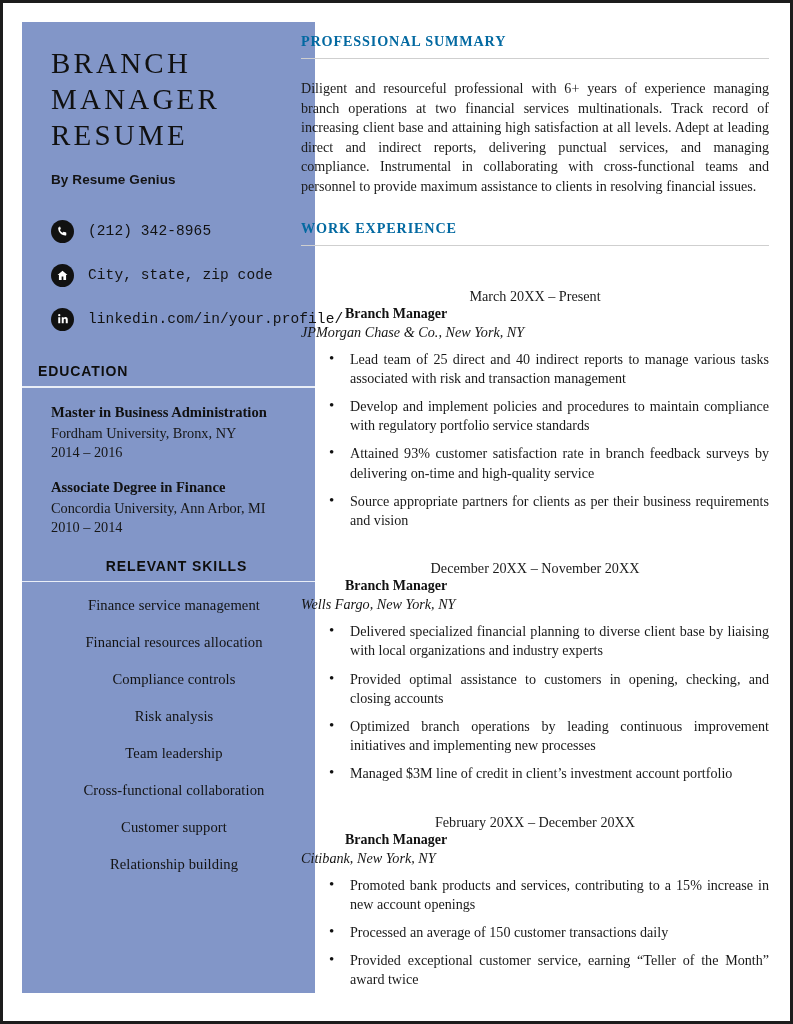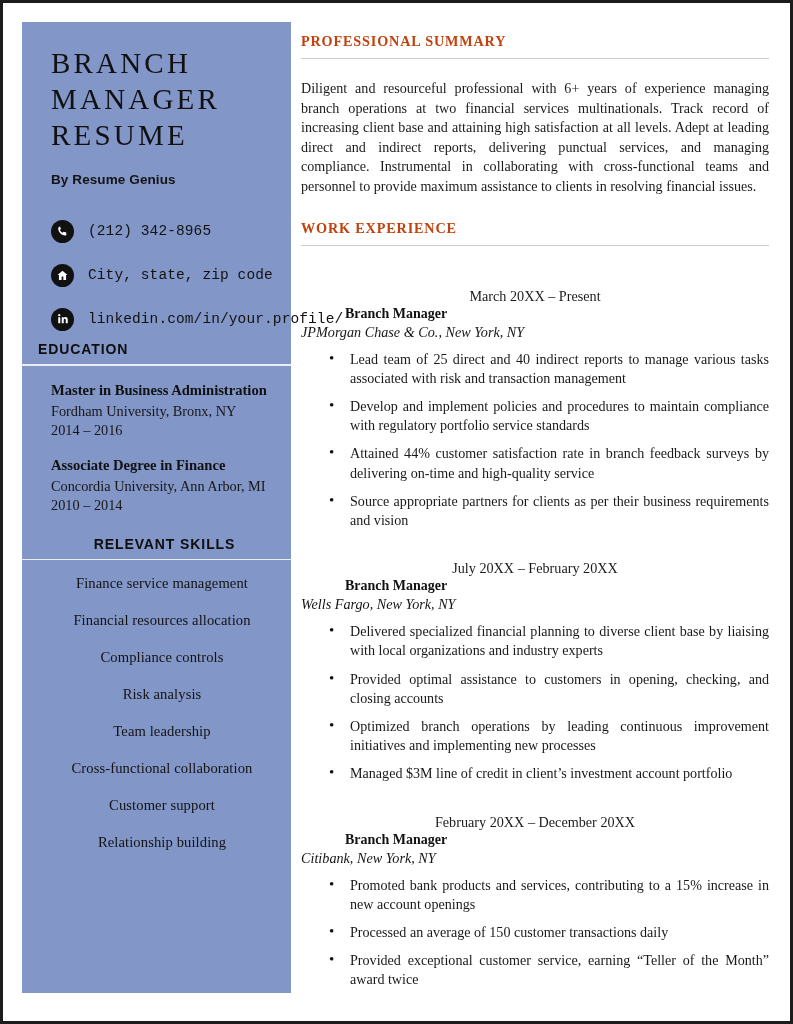--- a/index.html
+++ b/index.html
@@ -27,21 +27,21 @@
     position: absolute;
     inset: 0;
     background: #ffffff;
   }
 
   
   #sidebar {
     position: absolute;
     left: 19px;
     top: 19px;
-    width: 269px;
+    width: 293px;
     height: 971px;
     background: #8296c8;
     box-sizing: border-box;
     padding: 0;
   }
   .side-inner {
     padding: 0 18px 0 29px;
   }
 
   #resume-title {
@@ -99,21 +99,21 @@
     letter-spacing: 0.9px;
     color: #0e0e0e;
     padding-left: 16px;
   }
   .side-rule {
     height: 1.5px;
     background: #e9eef7;
     margin: 7px 0 0 0;
     width: 100%;
   }
-  #education-block { }
+  #education-block { margin-top: 22px; }
   #education-body { padding: 16px 18px 0 29px; }
   .edu-entry { margin-bottom: 17px; }
   .edu-degree {
     font-family: "Liberation Serif", "DejaVu Serif", serif;
     font-weight: 700;
     font-size: 14.6px;
     color: #111111;
     margin-bottom: 3px;
   }
   .edu-school, .edu-years {
@@ -139,21 +139,21 @@
     position: absolute;
     left: 298px;
     top: 30px;
     width: 468px;
   }
   .main-section-head {
     font-family: "Liberation Serif", "DejaVu Serif", serif;
     font-weight: 700;
     font-size: 14.2px;
     letter-spacing: 0.85px;
-    color: #c2410c;
+    color: #0369a1;
   }
   .main-rule {
     height: 1px;
     background: #cfcfcf;
     margin-top: 8px;
   }
   #summary-text {
     margin-top: 20px;
     font-family: "Liberation Serif", "DejaVu Serif", serif;
     font-size: 14.1px;
@@ -311,27 +311,27 @@
 
         <div id="jobs">
 
           <div class="job">
             <div class="job-dates">March 20XX – Present</div>
             <div class="job-title">Branch Manager</div>
             <div class="job-company">JPMorgan Chase &amp; Co., New York, NY</div>
             <ul class="bullets">
               <li>Lead team of 25 direct and 40 indirect reports to manage various tasks associated with risk and transaction management</li>
               <li>Develop and implement policies and procedures to maintain compliance with regulatory portfolio service standards</li>
-              <li>Attained 44% customer satisfaction rate in branch feedback surveys by delivering on-time and high-quality service</li>
+              <li>Attained 93% customer satisfaction rate in branch feedback surveys by delivering on-time and high-quality service</li>
               <li>Source appropriate partners for clients as per their business requirements and vision</li>
             </ul>
           </div>
 
           <div class="job">
-            <div class="job-dates">July 20XX – February 20XX</div>
+            <div class="job-dates">December 20XX – November 20XX</div>
             <div class="job-title">Branch Manager</div>
             <div class="job-company">Wells Fargo, New York, NY</div>
             <ul class="bullets">
               <li>Delivered specialized financial planning to diverse client base by liaising with local organizations and industry experts</li>
               <li>Provided optimal assistance to customers in opening, checking, and closing accounts</li>
               <li>Optimized branch operations by leading continuous improvement initiatives and implementing new processes</li>
               <li>Managed $3M line of credit in client’s investment account portfolio</li>
             </ul>
           </div>
 

